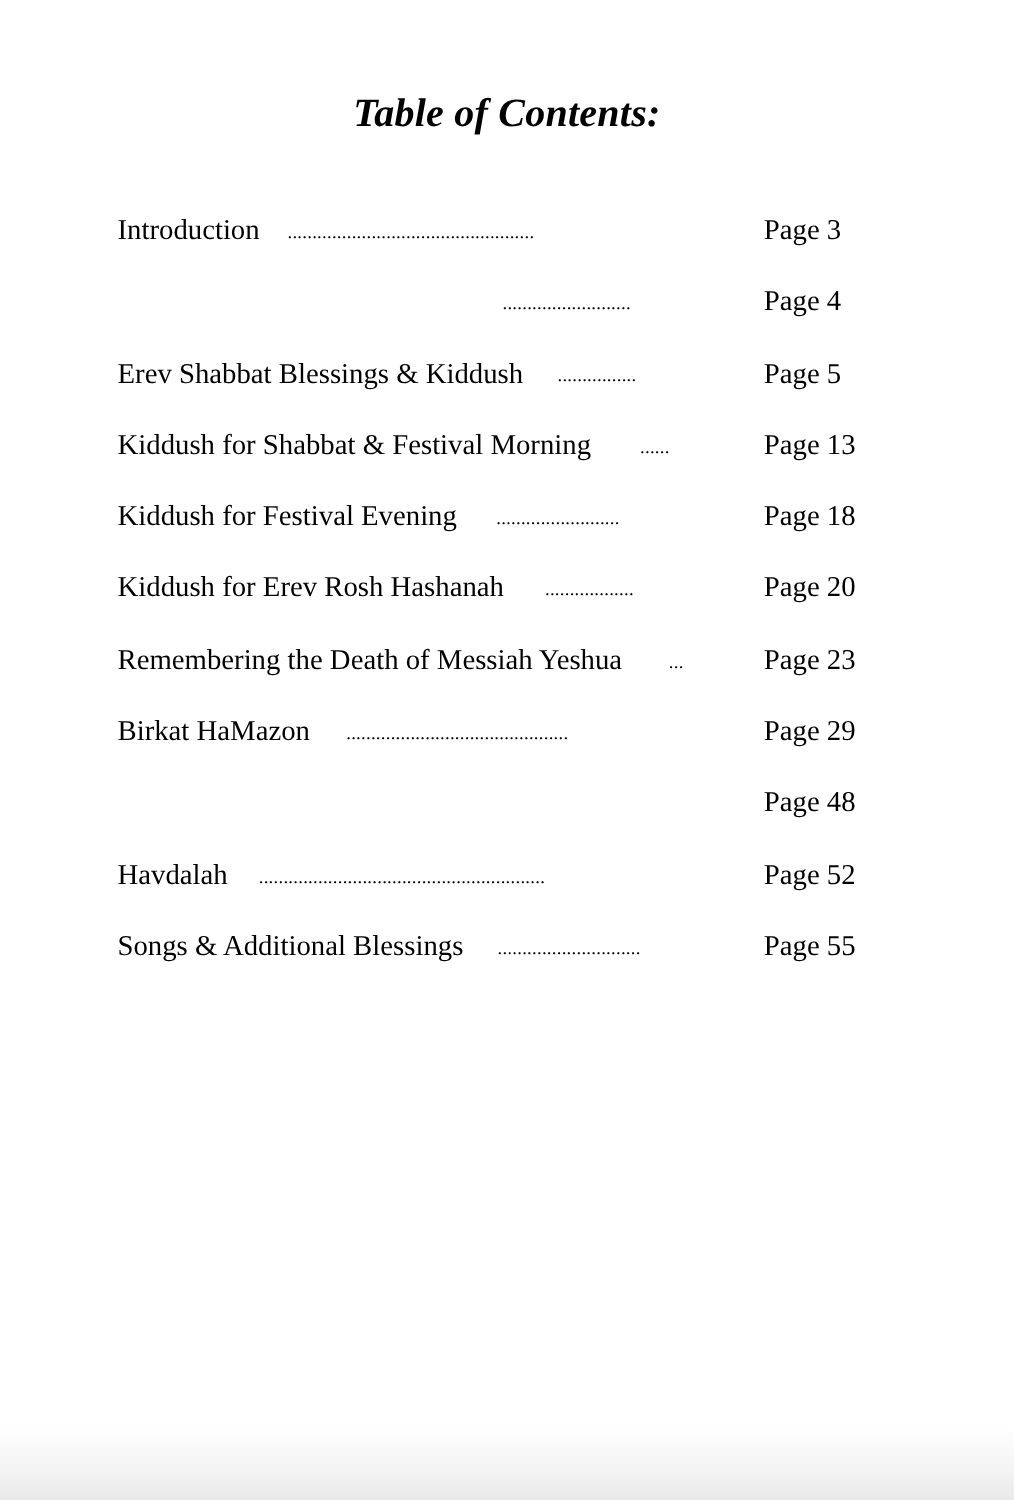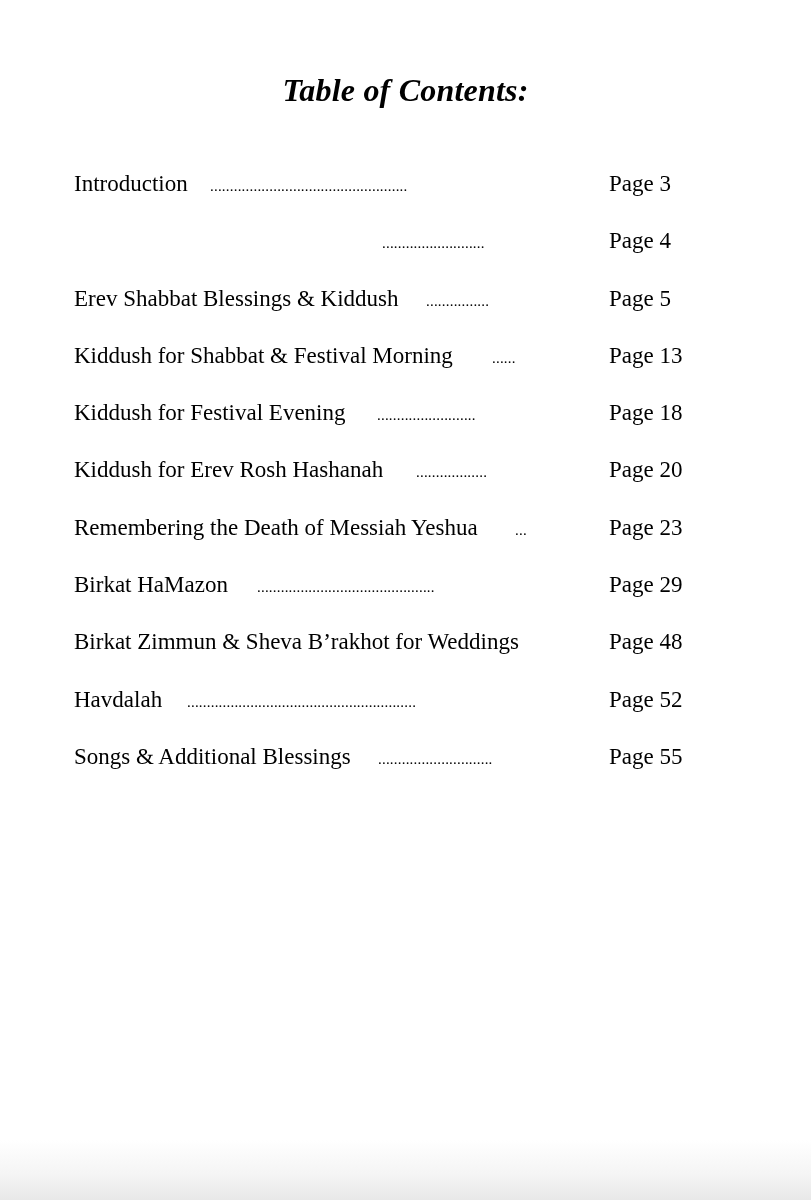--- a/index.html
+++ b/index.html
@@ -37,36 +37,37 @@
       top: 166px;
       left: 74px;
       width: 620px;
     }
     .toc-row {
       position: relative;
       height: 57.3px;
       font-size: 23px;
       line-height: 36px;
       white-space: nowrap;
+      margin-left: 20px;
     }
     .toc-label {
       position: absolute;
       left: 0;
       top: 0;
     }
     .toc-dots {
       position: absolute;
       top: 0;
       letter-spacing: 0.2px;
       font-size: 15px;
       line-height: 40px;
     }
     .toc-page {
       position: absolute;
-      left: 535px;
+      left: 517px;
       top: 0;
     }
   </style>
 </head>
 <body>
 
 <div>
   <h1 class="title" style="margin:0;text-align:center;">Table of Contents:</h1>
 
   <div class="toc" id="toc">
@@ -103,21 +104,20 @@
         <span class="toc-label">Remembering the Death of Messiah Yeshua</span>
         <span class="toc-dots" style="left: 441px;">...</span>
         <span class="toc-page">Page 23</span>
       </div>
       <div class="toc-row">
         <span class="toc-label">Birkat HaMazon</span>
         <span class="toc-dots" style="left: 183px;">.............................................</span>
         <span class="toc-page">Page 29</span>
       </div>
       <div class="toc-row">
-        <span class="toc-label">Birkat Zimmun &amp; Sheva B’rakhot for Weddings</span>
         <span class="toc-dots" style="left: 0px;"></span>
         <span class="toc-page">Page 48</span>
       </div>
       <div class="toc-row">
         <span class="toc-label">Havdalah</span>
         <span class="toc-dots" style="left: 113px;">..........................................................</span>
         <span class="toc-page">Page 52</span>
       </div>
       <div class="toc-row">
         <span class="toc-label">Songs &amp; Additional Blessings</span>

